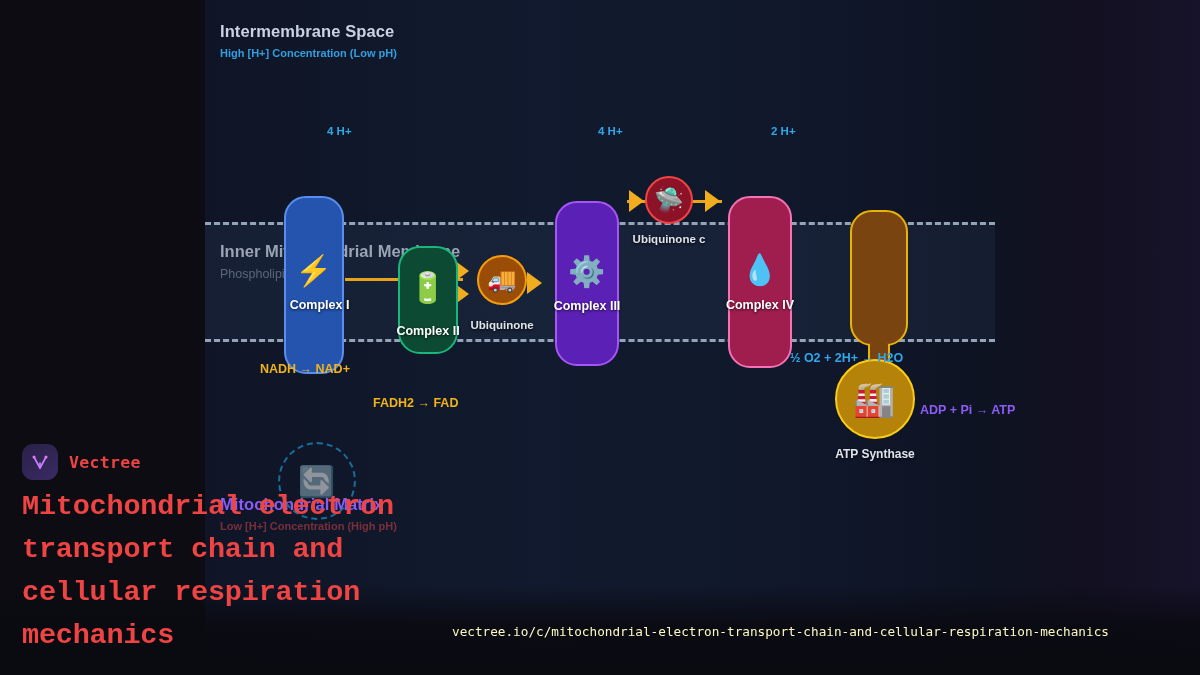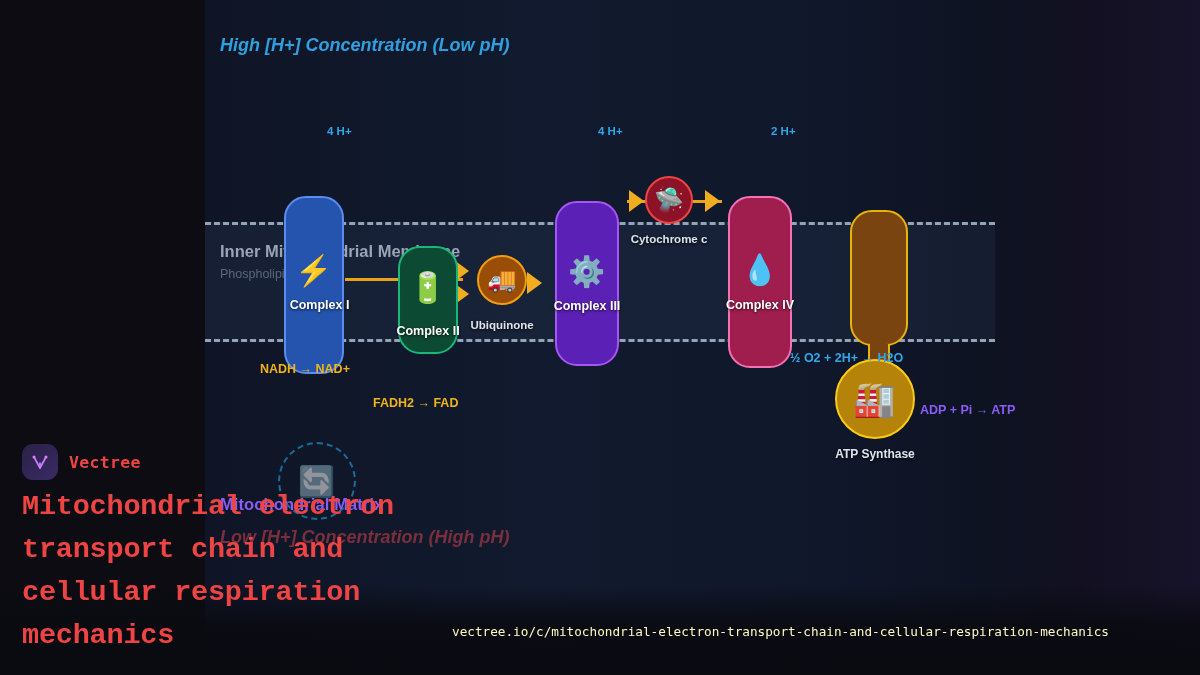--- a/index.html
+++ b/index.html
@@ -30,21 +30,21 @@
 
   
   #diagram{
     position:absolute; left:205px; top:0; width:790px; height:600px;
   }
 
   .space-label{ position:absolute; }
   .space-title{
     font-size:16.5px; font-weight:bold; color:#cbd3e1; letter-spacing:.1px;
   }
-  .space-sub{ font-size:18px; font-weight:bold; margin-top:13px;font-style:italic; }
+  .space-sub{ font-size:11px; font-weight:bold; margin-top:6px; }
   .sub-ims{ color:#2f9fe0; }
   .sub-matrix{ color:#7a2f3c; }
 
   
   .membrane{
     position:absolute; left:0; top:222px; width:790px; height:120px;
     background:rgba(40,56,84,.30);
   }
   .membrane::before,.membrane::after{
     content:""; position:absolute; left:0; width:100%; height:0;
@@ -137,20 +137,21 @@
 <body>
 
 <div id="stage">
 
   <div class="bg-base"></div>
   <div class="bg-left"></div>
 
   <div id="diagram">
 
     <div class="space-label" style="left:15px; top:22px;">
+      <div class="space-title">Intermembrane Space</div>
       <div class="space-sub sub-ims">High [H+] Concentration (Low pH)</div>
     </div>
 
     <div class="space-label" style="left:15px; top:495px;">
       <div class="space-title" style="color:#8b5cf6;">Mitochondrial Matrix</div>
       <div class="space-sub sub-matrix">Low [H+] Concentration (High pH)</div>
     </div>
 
     <div class="matrix-circle" style="left:73px; top:442px;">
       <span class="emj">🔄</span>
@@ -194,21 +195,21 @@
       <span class="carrier-name" style="top:62px;">Ubiquinone</span>
     </div>
 
     <div class="complex" style="left:350px; top:201px; width:64px; height:165px; background:#5b21b6; border-color:#a855f7;">
       <span class="emj" style="position:relative; top:-12px;">⚙️</span>
       <span class="cname" style="top:96px;">Complex III</span>
     </div>
 
     <div class="carrier" style="left:440px; top:176px; width:48px; height:48px; background:#8c1327; border-color:#ef4444;">
       <span class="emj">🛸</span>
-      <span class="carrier-name" style="top:55px;">Cytochrome c</span>
+      <span class="carrier-name" style="top:55px;">Ubiquinone c</span>
     </div>
 
     <div class="complex" style="left:523px; top:196px; width:64px; height:172px; background:#a01e4d; border-color:#f472b6;">
       <span class="emj" style="position:relative; top:-12px;">💧</span>
       <span class="cname" style="top:100px;">Complex IV</span>
     </div>
 
     <div class="complex" style="left:645px; top:210px; width:58px; height:136px; background:#7a4410; border-color:#eab308;"></div>
     <div style="position:absolute; left:663px; top:344px; width:22px; height:22px; background:#7a4410; border-left:2.5px solid #eab308; border-right:2.5px solid #eab308;"></div>
     <div class="carrier" style="left:630px; top:359px; width:80px; height:80px; background:#b5830a; border-color:#facc15;">

